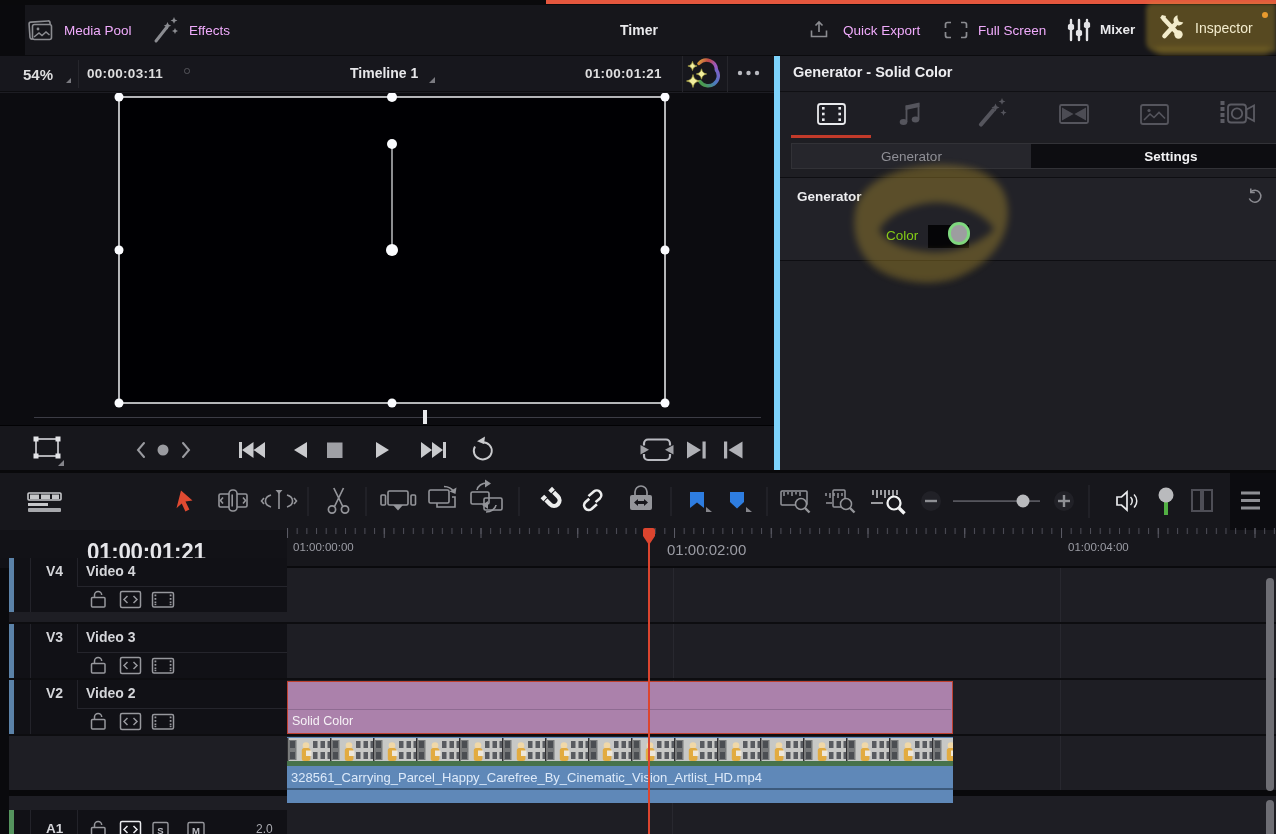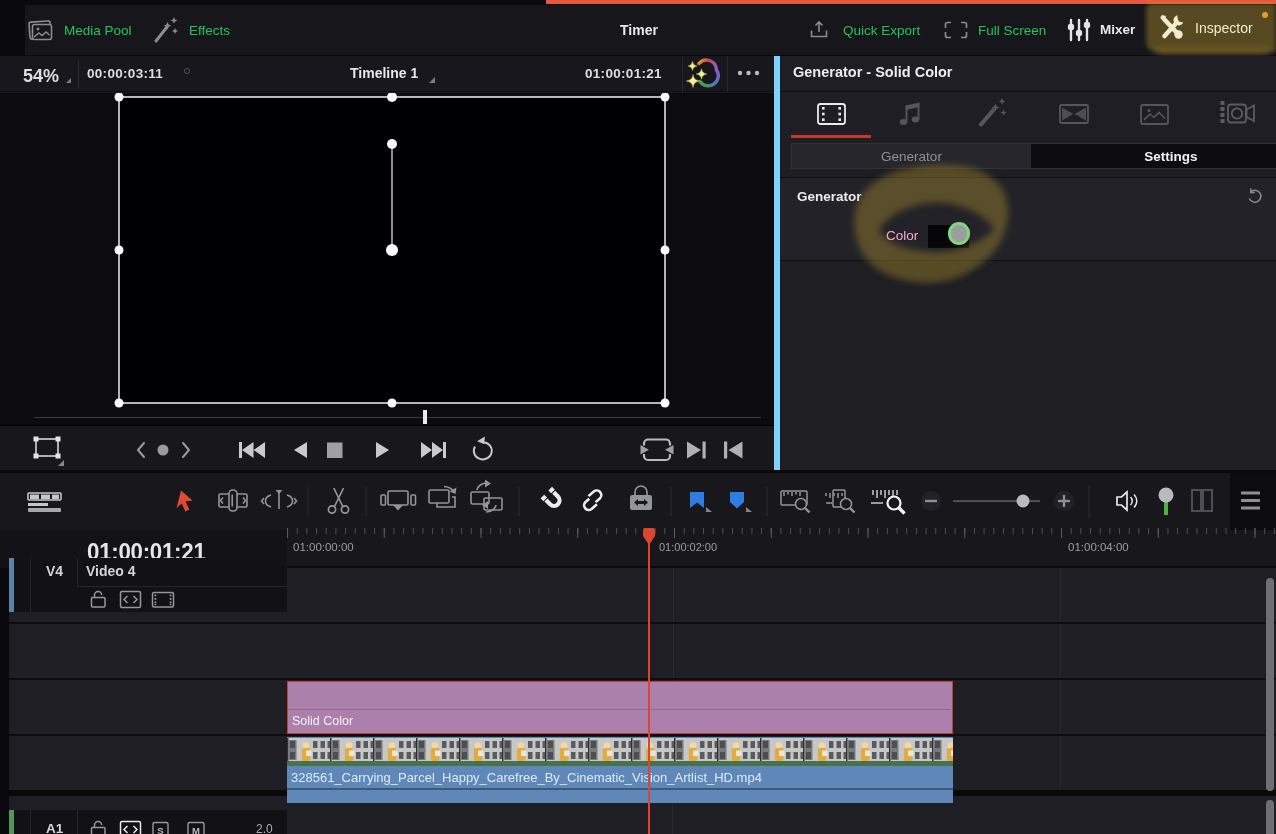--- a/index.html
+++ b/index.html
@@ -1,21 +1,21 @@
 <!DOCTYPE html>
 <html><head>
 <meta charset="utf-8">
 <style>
   * { margin:0; padding:0; box-sizing:border-box; }
   html,body { width:1276px; height:834px; overflow:hidden; background:#1d1d23;
     font-family:"Liberation Sans", sans-serif; -webkit-font-smoothing:antialiased; }
   #app { position:relative; width:1276px; height:834px; background:#1d1d23;
     transform:translateZ(0); will-change:transform; }
   .abs { position:absolute; }
-  .txt { color:#22c55e; font-size:13.5px; }
+  .txt { color:#f0abfc; font-size:13.5px; }
 </style>
 </head>
 <body>
 <div id="app">
 
   <div class="abs" style="left:0;top:0;width:1276px;height:5px;background:#0a0a0c;"></div>
   <div class="abs" style="left:546px;top:0;width:730px;height:4px;background:#e5573e;"></div>
 
   <div class="abs" id="topbar" style="left:0;top:5px;width:1276px;height:51px;background:#16161b;border-bottom:1px solid #0b0b0e;">
     <div class="abs" style="left:0;top:0;width:25px;height:51px;background:#0a0a0d;"></div>
@@ -74,21 +74,21 @@
       <path d="M4 1 l4 1 -1.5 4 -4.5 -2 z"></path>
       <path d="M19.5 1.2 a5.2 5.2 0 1 0 5.8 7.4 l-4.4 -1 -1.4 -3.6 z"></path>
     </g>
   </svg>
   <svg class="abs" style="left:1195px;top:19px;" width="75" height="18" viewBox="0 0 75 18">
     <text x="0" y="13.5" fill="#f3ecce" font-size="14px" font-family="Liberation Sans">Inspector</text>
   </svg>
   <div class="abs" style="left:1262px;top:12px;width:6px;height:6px;border-radius:3px;background:#e89a2e;"></div>
 
   <div class="abs" id="viewhdr" style="left:0;top:56px;width:774px;height:36px;background:#17171d;border-bottom:1px solid #0c0c0f;">
-    <div class="abs" style="left:23px;top:10px;color:#dededf;font-size:18px;font-weight:bold;">54%</div>
+    <div class="abs" style="left:23px;top:10px;color:#dededf;font-size:15px;font-weight:bold;">54%</div>
     <div class="abs" style="left:66px;top:22px;width:0;height:0;border-left:5px solid transparent;border-bottom:5px solid #7a7a80;"></div>
     <div class="abs" style="left:78px;top:4px;width:1px;height:28px;background:#26262c;"></div>
     <div class="abs" style="left:87px;top:10px;color:#dededf;font-size:13.5px;font-weight:bold;letter-spacing:0.3px;">00:00:03:11</div>
     <div class="abs" style="left:184px;top:12px;width:5.5px;height:5.5px;border:1.4px solid #55555b;border-radius:50%;"></div>
     <div class="abs" style="left:350px;top:9px;color:#e7e7ea;font-size:14px;font-weight:bold;">Timeline 1</div>
     <div class="abs" style="left:429px;top:21px;width:0;height:0;border-left:6px solid transparent;border-bottom:6px solid #7a7a80;"></div>
     <div class="abs" style="left:585px;top:10px;color:#dededf;font-size:13.5px;font-weight:bold;letter-spacing:0.3px;">01:00:01:21</div>
     <div class="abs" style="left:682px;top:0;width:1px;height:36px;background:#26262c;"></div>
     <svg class="abs" style="left:686px;top:2px;" width="34" height="32" viewBox="0 0 34 32">
       <defs>
@@ -254,21 +254,21 @@
       <div class="abs" style="left:0;top:0;width:239px;height:24px;color:#8f8f96;font-size:13.5px;display:flex;align-items:center;justify-content:center;">Generator</div>
       <div class="abs" style="left:239px;top:0;width:280px;height:24px;background:#0d0d11;color:#f2f2f4;font-size:13.5px;font-weight:bold;display:flex;align-items:center;justify-content:center;">Settings</div>
     </div>
 
     <div class="abs" style="left:0;top:121px;width:502px;height:84px;background:#222228;border-top:1px solid #0e0e12;border-bottom:1px solid #0e0e12;">
       <div class="abs" style="left:17px;top:11px;color:#ededf0;font-size:13.5px;font-weight:bold;">Generator</div>
       <svg class="abs" style="left:466px;top:9px;" width="18" height="18" viewBox="0 0 18 18">
         <path d="M4.5 5 a6 6 0 1 1 -1.2 6.5" fill="none" stroke="#8b8b91" stroke-width="1.5"></path>
         <path d="M4.8 1.5 v4 h4" fill="none" stroke="#8b8b91" stroke-width="1.5"></path>
       </svg>
-      <div class="abs" style="left:106px;top:50px;color:#f9a8d4;font-size:13.5px;">Color</div>
+      <div class="abs" style="left:106px;top:50px;color:#84cc16;font-size:13.5px;">Color</div>
       <div class="abs" style="left:148px;top:47px;width:41px;height:23px;background:#050507;"></div>
       <div class="abs" style="left:167.5px;top:44px;width:22.5px;height:22.5px;border-radius:50%;background:#9d9da0;border:3.5px solid #7fd87f;"></div>
     </div>
   </div>
 
   <svg class="abs" style="left:845px;top:158px;filter:blur(3.5px);opacity:0.36;" width="175" height="140" viewBox="0 0 175 140">
     <path fill-rule="evenodd" fill="#bf9d2e" d="M 10 55 C 13 30, 40 10, 88 7 C 133 4, 162 20, 163 52 C 164 78, 148 104, 116 118 C 88 131, 46 124, 27 107 C 13 94, 7 75, 10 55 Z
       M 34 72 C 46 51, 80 42, 101 45 C 123 48, 142 59, 149 71 C 137 85, 109 96, 85 94 C 60 92, 41 85, 34 72 Z"></path>
   </svg>
 
@@ -422,21 +422,21 @@
             <rect x="0" y="0" width="1" height="6" fill="#4e4e58"></rect>
           </pattern>
           <pattern id="bigticks" x="0" y="0" width="96.75" height="10" patternUnits="userSpaceOnUse">
             <rect x="0" y="0" width="1" height="10" fill="#5a5a64"></rect>
           </pattern>
         </defs>
         <rect x="0" y="0" width="989" height="6" fill="url(#ticks)"></rect>
         <rect x="0" y="0" width="989" height="10" fill="url(#bigticks)"></rect>
       </svg>
       <div class="abs" style="left:6px;top:11px;color:#9b9ca4;font-size:11.5px;">01:00:00:00</div>
-      <div class="abs" style="left:372px;top:11px;color:#9b9ca4;font-size:11px;">01:00:02:00</div>
+      <div class="abs" style="left:380px;top:11px;color:#9b9ca4;font-size:15px;">01:00:02:00</div>
       <div class="abs" style="left:781px;top:11px;color:#9b9ca4;font-size:11.5px;">01:00:04:00</div>
     </div>
 
     <div class="abs" style="left:0;top:0;width:287px;height:36px;background:#121217;">
       <div class="abs" style="left:87px;top:8px;color:#e6e6ea;font-size:24px;font-weight:bold;transform:scaleX(0.93);transform-origin:0 0;letter-spacing:-0.3px;">01:00:01:21</div>
     </div>
     <div class="abs" style="left:0;top:36px;width:1276px;height:2px;background:#0a0a0d;"></div>
 
     <div class="abs" style="left:0;top:38px;width:9px;height:266px;background:#0a0a0d;z-index:5;"></div>
 
@@ -449,20 +449,42 @@
     <div class="abs" style="left:0;top:204px;width:1276px;height:2px;background:#0d0d10;"></div>
     <div class="abs" style="left:0;top:260px;width:1276px;height:6px;background:#09090b;"></div>
 
     <div class="abs trkhdr" style="top:28px;">
       <div class="bar"></div>
         <div class="vl1"></div>
         <div class="vl2"></div>
         <div class="hl"></div>
       <div class="tno">V4</div>
         <div class="tname">Video 4</div>
+      <svg class="icons" width="100" height="19" viewBox="0 0 100 19">
+          <use href="#vicons"></use>
+        </svg>
+    </div>
+    <div class="abs trkhdr" style="top:94px;">
+      <div class="bar"></div>
+        <div class="vl1"></div>
+        <div class="vl2"></div>
+        <div class="hl"></div>
+      <div class="tno">V3</div>
+        <div class="tname">Video 3</div>
+      <svg class="icons" width="100" height="19" viewBox="0 0 100 19">
+          <use href="#vicons"></use>
+        </svg>
+    </div>
+    <div class="abs trkhdr" style="top:150px;">
+      <div class="bar"></div>
+        <div class="vl1"></div>
+        <div class="vl2"></div>
+        <div class="hl"></div>
+      <div class="tno">V2</div>
+        <div class="tname">Video 2</div>
       <svg class="icons" width="100" height="19" viewBox="0 0 100 19">
           <use href="#vicons"></use>
         </svg>
     </div>
     <svg width="0" height="0" style="position:absolute">
       <defs>
         <g id="vicons">
           <g stroke="#97989d" fill="none" stroke-width="1.5">
             <rect x="1.5" y="7.5" width="13.5" height="9.5" rx="1"></rect>
             <path d="M4.5 7 v-2 a 3.6 3.6 0 0 1 7.2 0"></path>

